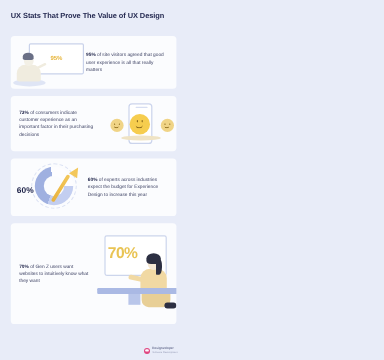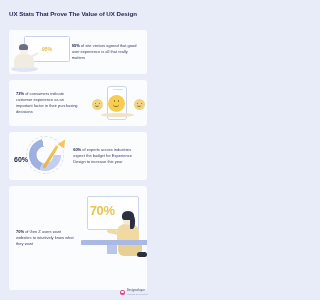--- a/index.html
+++ b/index.html
@@ -26,21 +26,21 @@
     position:absolute;
     left:9px;
     width:138px;
     background:#fbfcfe;
     border-radius:3px;
     overflow:hidden;
   }
   .card-1 { top:30px;  height:44px; }
   .card-2 { top:80px;  height:46px; }
   .card-3 { top:132px; height:48px; }
-  .card-4 { top:186px; height:104px; }
+  .card-4 { top:186px; height:84px; }
 
   .row { display:flex; width:100%; height:100%; align-items:center; }
 
   
   .stat {
     font-size:4.0px;
     line-height:1.45;
     color:#3c4163;
     font-weight:normal;
   }

